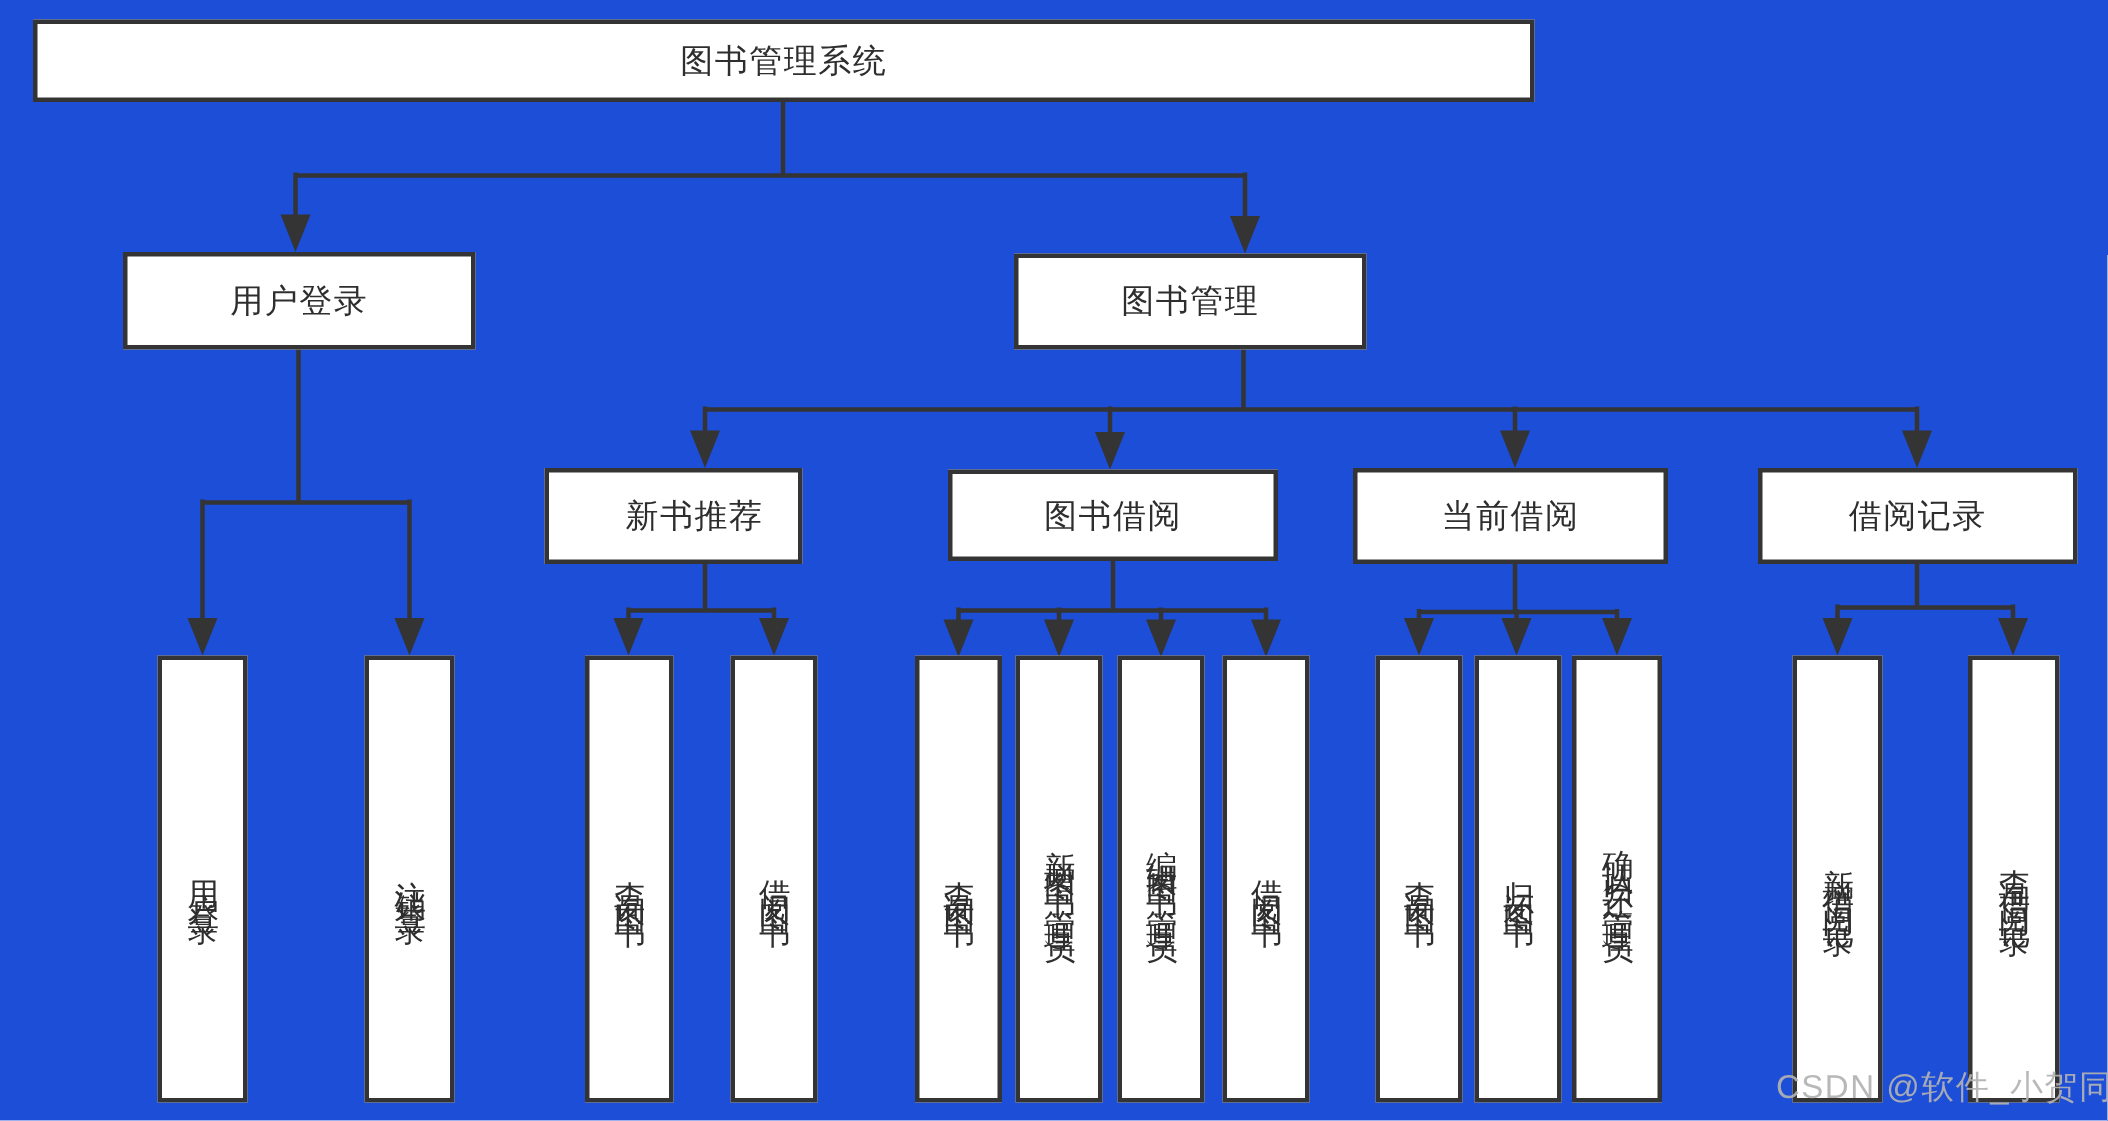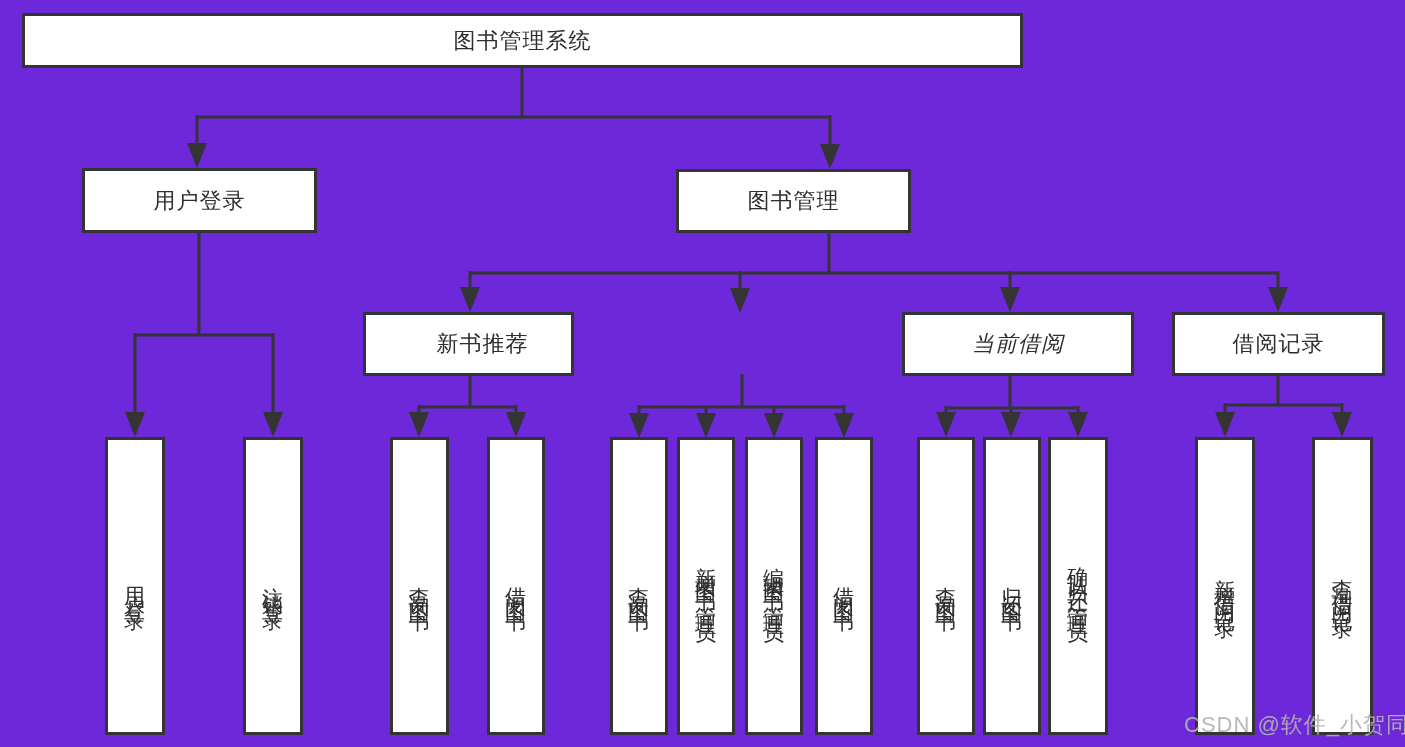--- a/index.html
+++ b/index.html
@@ -4,21 +4,21 @@
 <style>
   html, body {
     margin: 0;
     padding: 0;
     background: #ffffff;
   }
   #canvas {
     position: relative;
     width: 1405px;
     height: 747px;
-    background: #6d28d9;
+    background: #1d4ed8;
     font-family: "Liberation Sans", "DejaVu Sans", sans-serif;
     overflow: hidden;
   }
   #connectors {
     position: absolute;
     left: 0;
     top: 0;
     z-index: 1;
   }
   .node {
@@ -99,22 +99,23 @@
         <polygon points="1215,412 1235,412 1225,437"></polygon>
         <polygon points="1332,412 1352,412 1342,437"></polygon>
       </g>
   </svg>
 
   <div class="node hbox" style="left:22px; top:13px; width:1001px; height:55px;">图书管理系统</div>
 
   <div class="node hbox" style="left:82px; top:168px; width:235px; height:65px;">用户登录</div>
   <div class="node hbox" style="left:676px; top:169px; width:235px; height:64px;">图书管理</div>
 
-  <div class="node hbox" style="left:363px; top:312px; width:211px; height:64px;padding-left:28px;">新书推荐</div>
-  <div class="node hbox" style="left:902px; top:312px; width:232px; height:64px;font-style:italic;">当前借阅</div>
+  <div class="node hbox" style="left:363px; top:312px; width:172px; height:64px;padding-left:28px;">新书推荐</div>
+  <div class="node hbox" style="left:632px; top:313px; width:220px; height:61px;">图书借阅</div>
+  <div class="node hbox" style="left:902px; top:312px; width:210px; height:64px;">当前借阅</div>
   <div class="node hbox" style="left:1172px; top:312px; width:213px; height:64px;">借阅记录</div>
 
   <div class="node vbox" style="left:105px; top:437px; width:60px; height:298px;">用户登录</div>
   <div class="node vbox" style="left:243px; top:437px; width:60px; height:298px;">注销登录</div>
 
   <div class="node vbox" style="left:390px; top:437px; width:59px; height:298px;">查询图书</div>
   <div class="node vbox" style="left:487px; top:437px; width:58px; height:298px;">借阅图书</div>
 
   <div class="node vbox" style="left:610px; top:437px; width:58px; height:298px;">查询图书</div>
   <div class="node vbox" style="left:677px; top:437px; width:58px; height:298px;">新增图书（管理员）</div>

